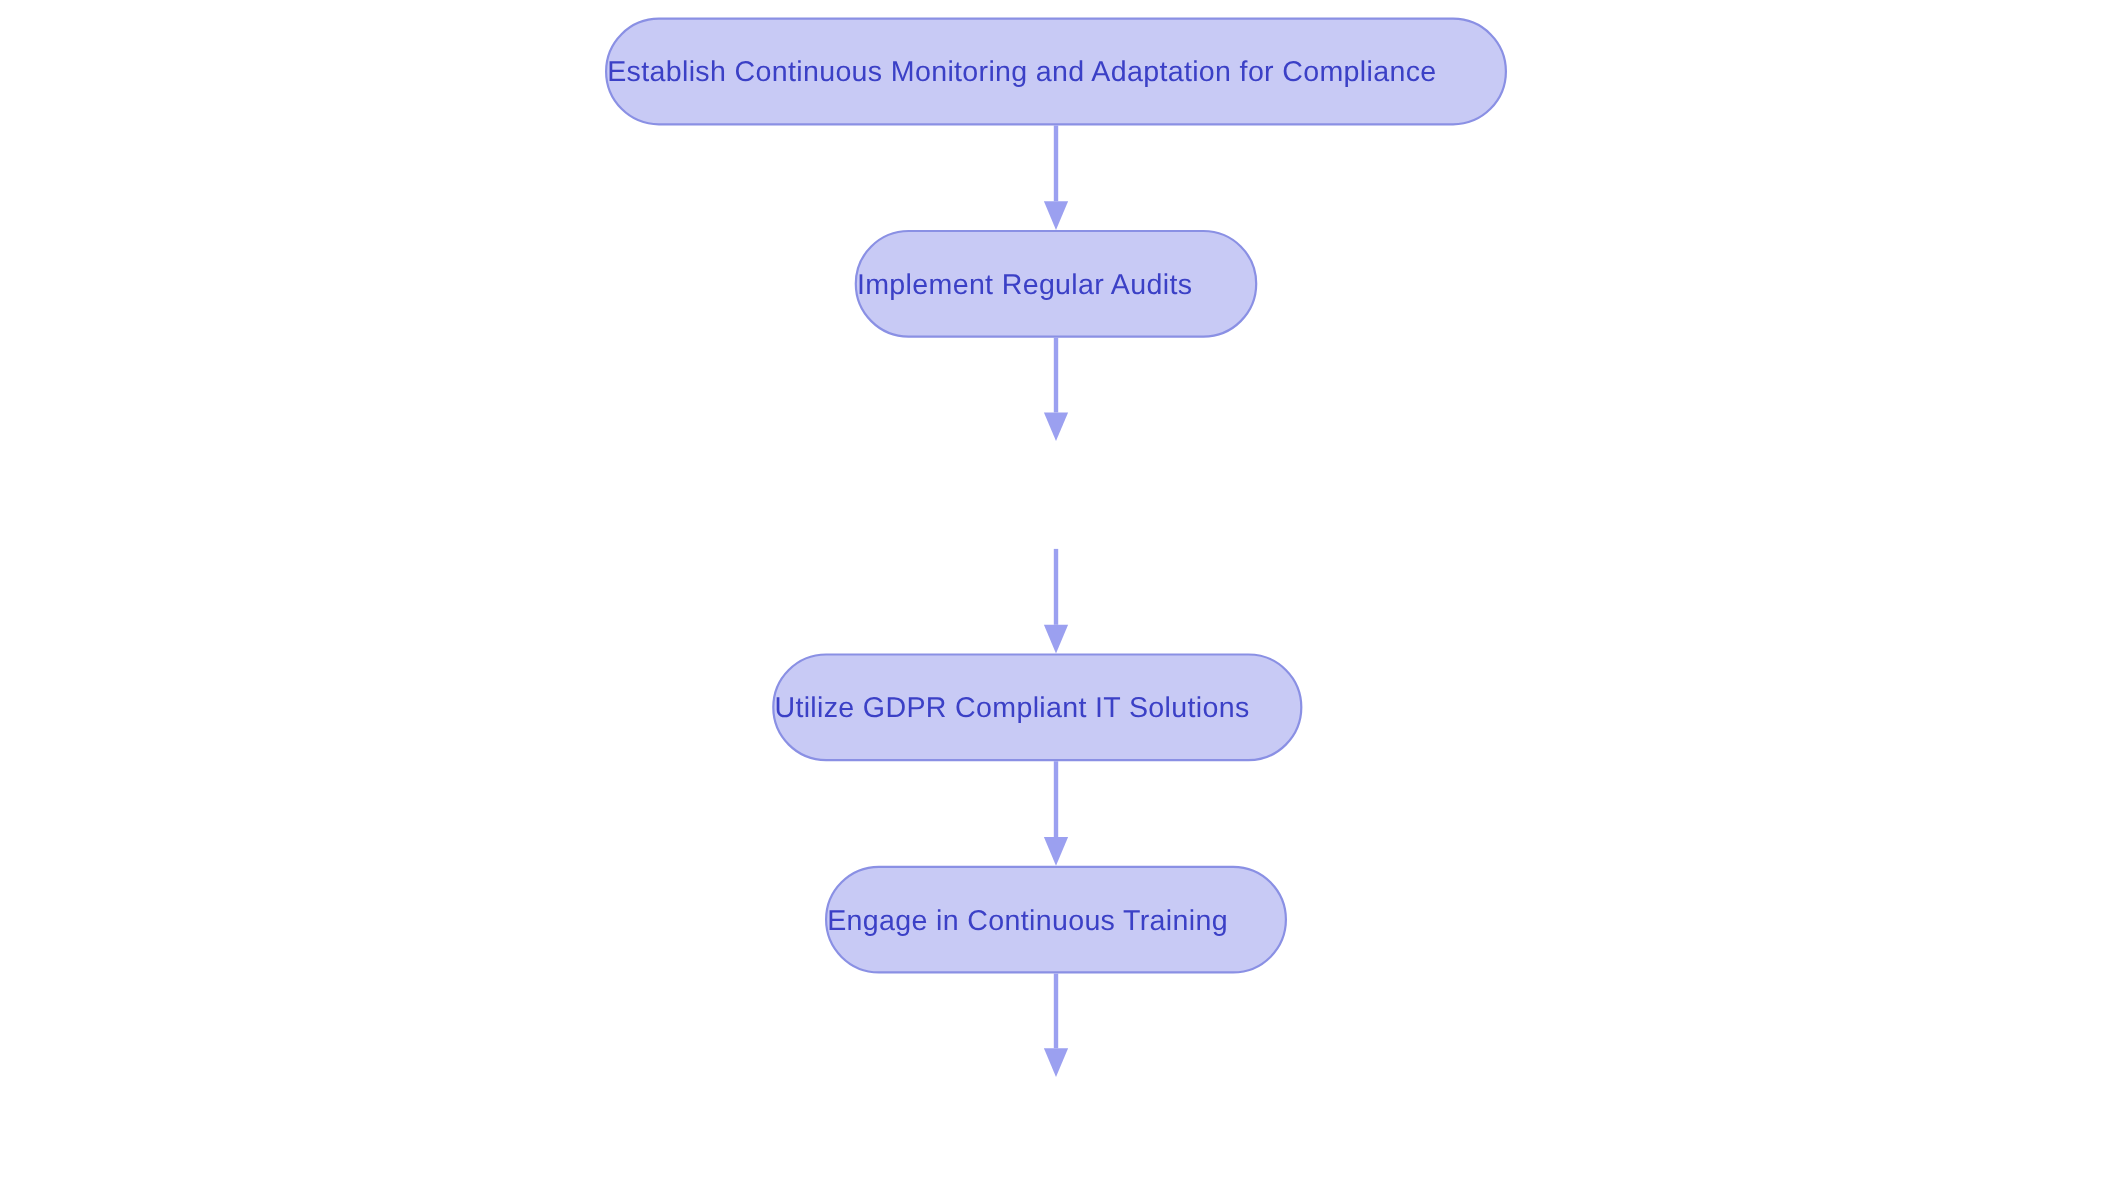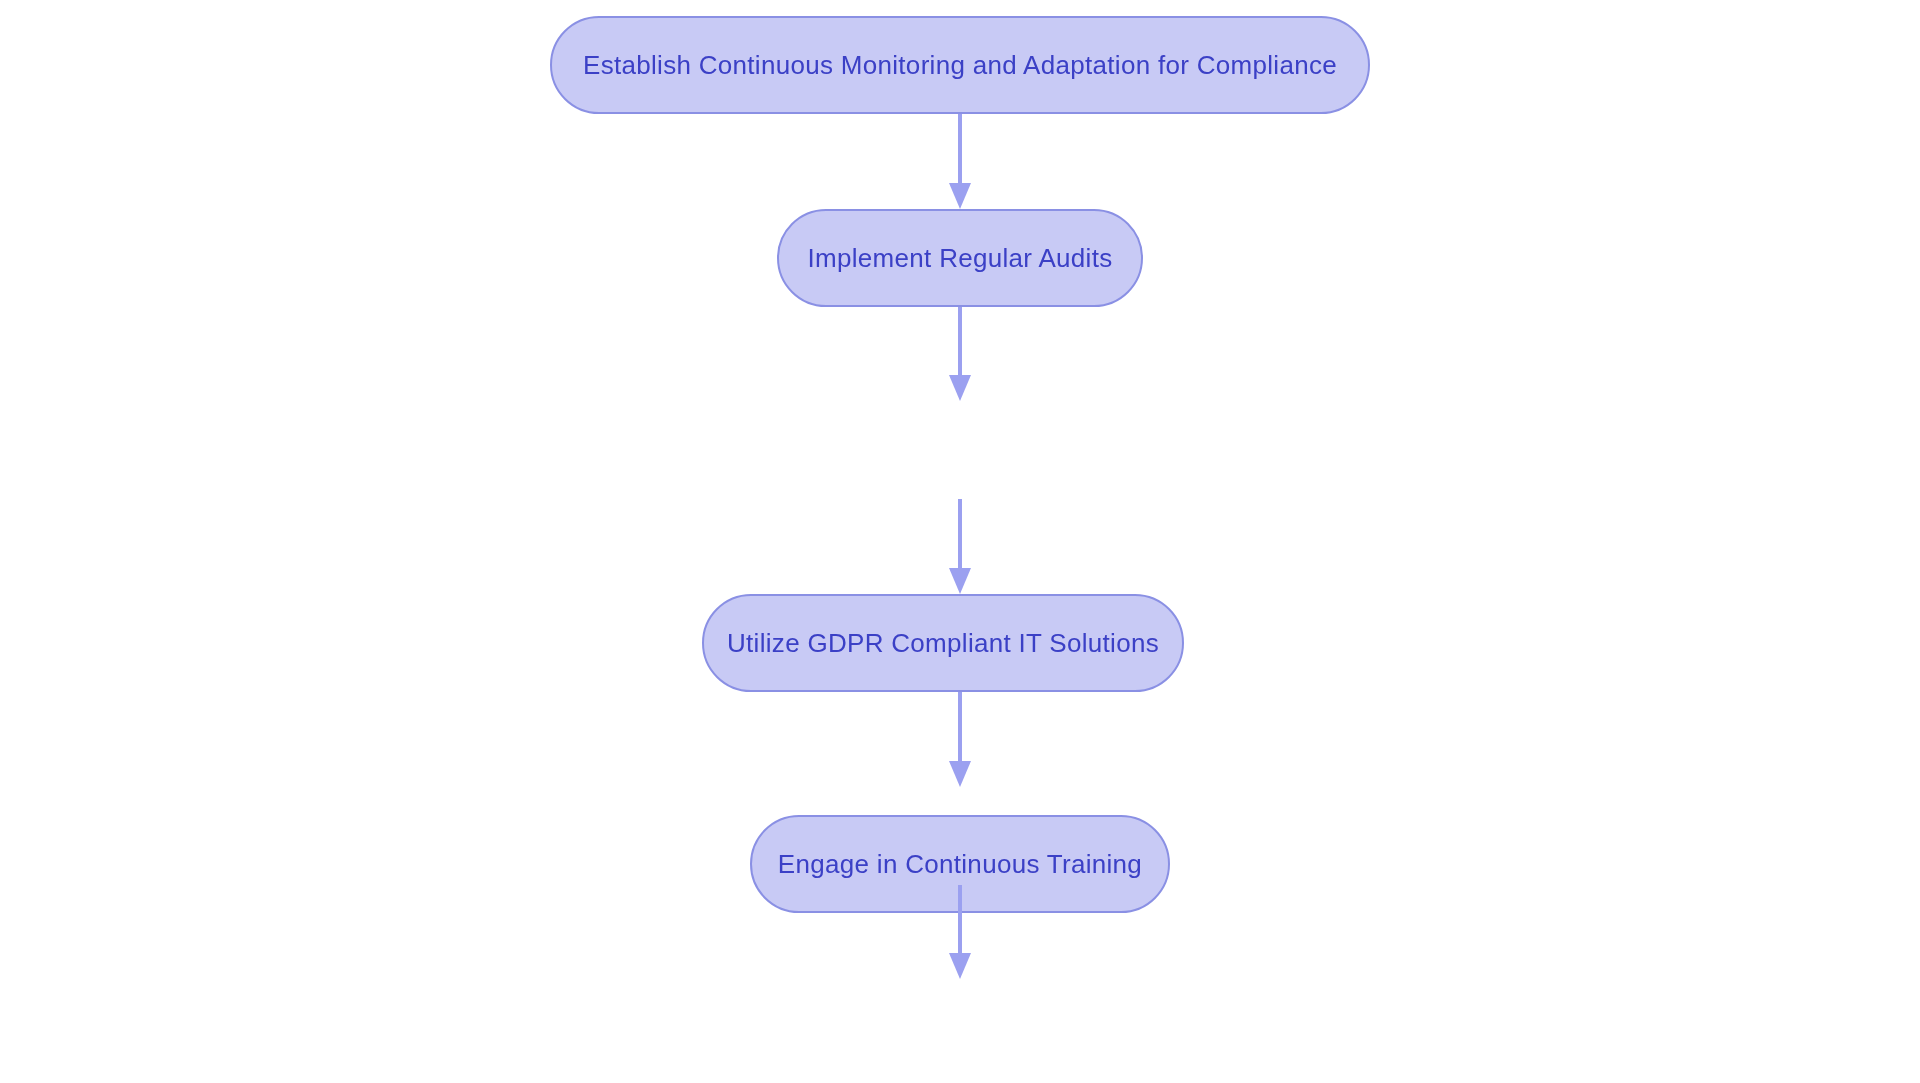--- a/index.html
+++ b/index.html
@@ -21,21 +21,20 @@
   }
   .node {
     position: absolute;
     height: 98px;
     box-sizing: border-box;
     border-radius: 49px;
     background: var(--fill, #c8caf5);
     border: 2px solid var(--stroke, #8a90e4);
     display: flex;
     align-items: center;
-    justify-content: center;
     color: var(--text, #3b40c6);
     font-size: 26px;
     letter-spacing: 0.3px;
     white-space: nowrap;
     text-align: center;
   }
   .arrow {
     position: absolute;
     width: 24px;
     margin-left: -12px; 
@@ -87,21 +86,21 @@
 
   <div class="node" style="left:702px; top:594px; width:482px;">
     <span>Utilize GDPR Compliant IT Solutions</span>
   </div>
 
   <div class="arrow" style="left:960px; top:692px; height:95px;">
     <span class="shaft"></span>
     <span class="head"></span>
   </div>
 
-  <div class="node" style="left:750px; top:787px; width:420px;margin-top:28px;">
+  <div class="node" style="left:750px; top:787px; width:420px;">
     <span>Engage in Continuous Training</span>
   </div>
 
   <div class="arrow" style="left:960px; top:885px; height:94px;">
     <span class="shaft"></span>
     <span class="head"></span>
   </div>
 
 
 </div>

